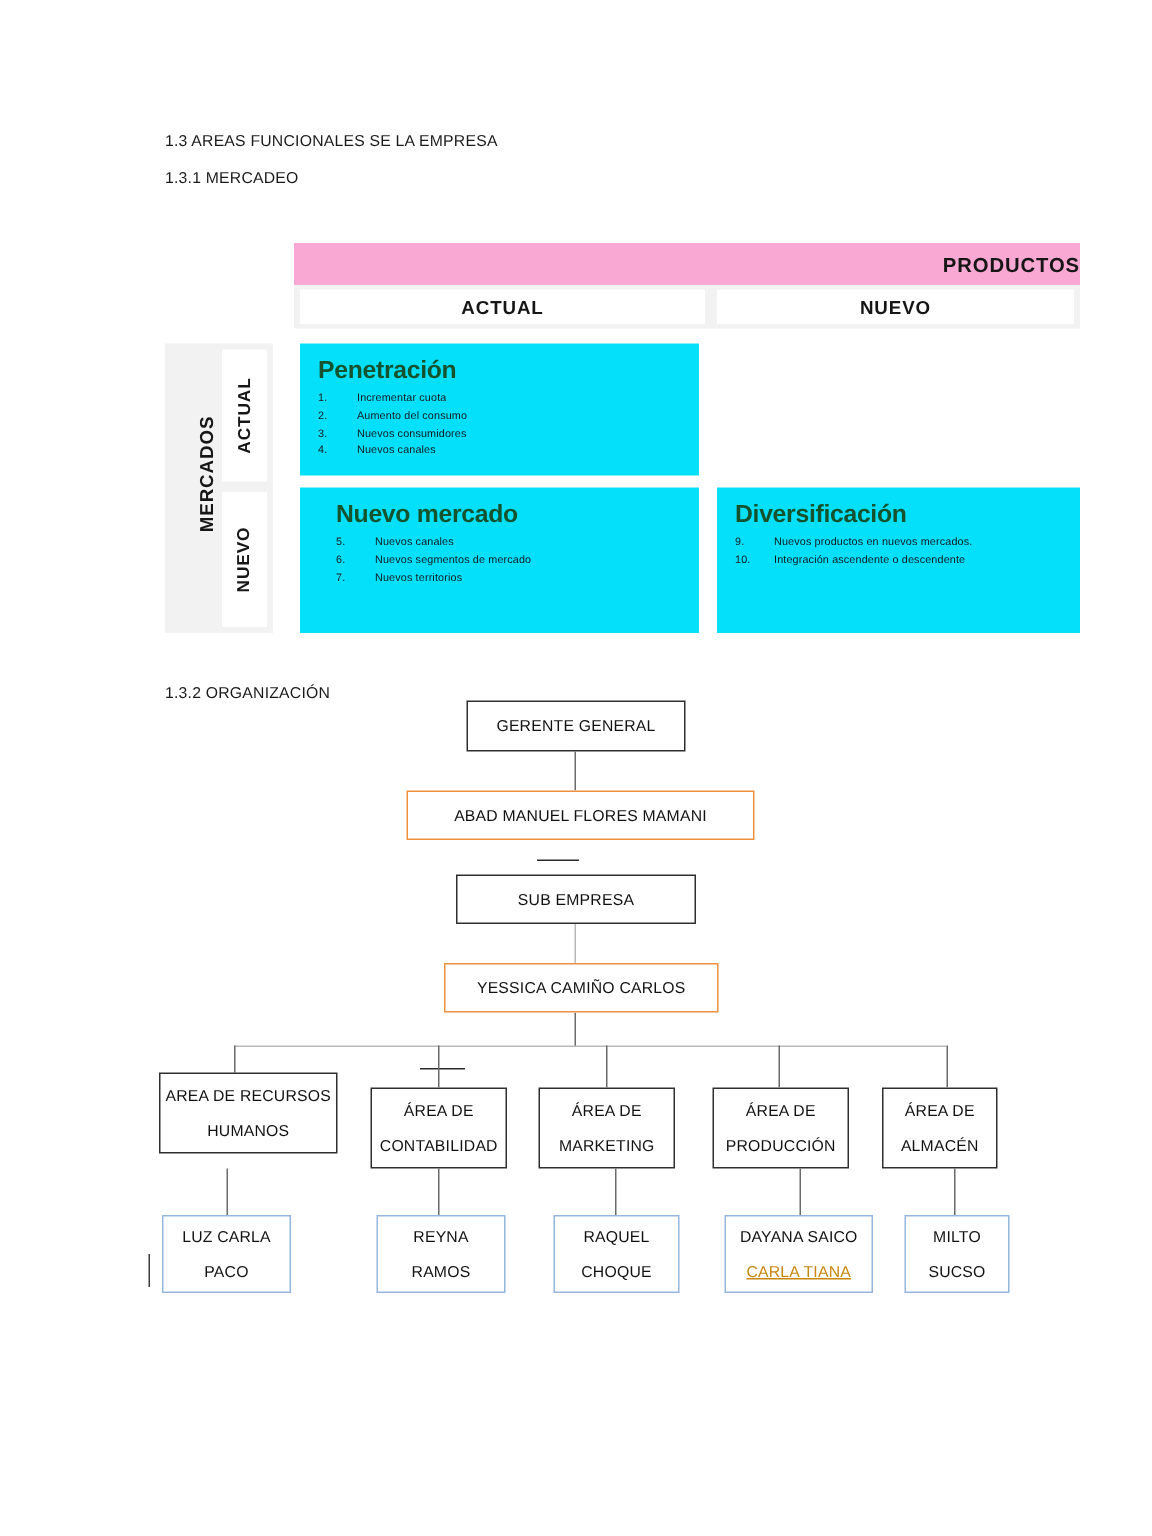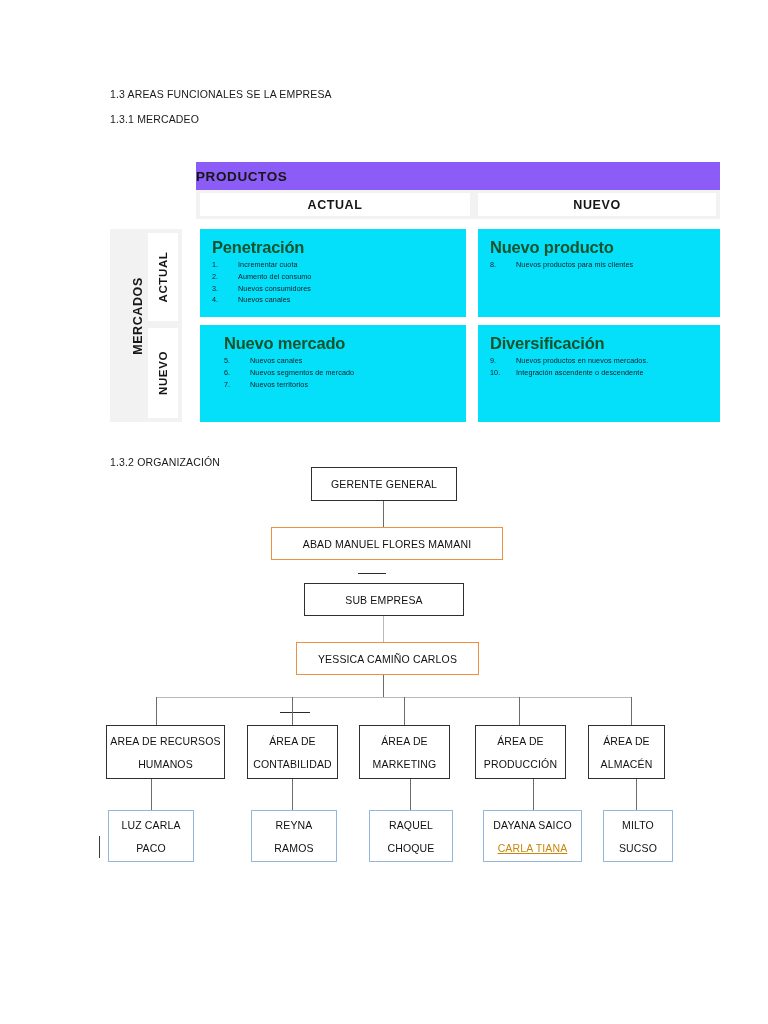--- a/index.html
+++ b/index.html
@@ -29,22 +29,22 @@
     position:absolute;
     left:110px; top:162px;
     width:610px; height:260px;
   }
 
   
   .prod-band{
     position:absolute;
     left:86px; top:0;
     width:524px; height:28px;
-    background:#8b5cf6;
-    display:flex; align-items:center; justify-content:flex-start;
+    background:#f9a8d4;
+    display:flex; align-items:center; justify-content:flex-end;
   }
   .prod-band span{
     font-size:13.5px; font-weight:bold; letter-spacing:0.6px;
     color:#161616;
   }
 
   .prod-cols{
     position:absolute;
     left:86px; top:28px;
     width:524px; height:29px;
@@ -207,29 +207,20 @@
           <span class="num">3.</span>
           <span class="txt">Nuevos consumidores</span>
         </li>
       <li>
           <span class="num">4.</span>
           <span class="txt">Nuevos canales</span>
         </li>
     </ul>
   </div>
 
-  <div class="quad" id="quad-nuevo-producto">
-    <div class="quad-title">Nuevo producto</div>
-    <ul class="quad-list">
-      <li>
-          <span class="num">8.</span>
-          <span class="txt">Nuevos productos para mis clientes</span>
-        </li>
-    </ul>
-  </div>
 
   <div class="quad" id="quad-nuevo-mercado">
     <div class="quad-title">Nuevo mercado</div>
     <ul class="quad-list">
       <li>
           <span class="num">5.</span>
           <span class="txt">Nuevos canales</span>
         </li>
       <li>
           <span class="num">6.</span>
@@ -284,21 +275,21 @@
   <div class="conn h light" style="left:156px; top:257px; width:475px;"></div>
 
   <div class="conn dash" style="left:280px; top:272px; width:30px;"></div>
 
   <div class="conn v" style="left:156px; top:257px; height:28px;"></div>
   <div class="conn v" style="left:292px; top:257px; height:28px;"></div>
   <div class="conn v" style="left:404px; top:257px; height:28px;"></div>
   <div class="conn v" style="left:519px; top:257px; height:28px;"></div>
   <div class="conn v" style="left:631px; top:257px; height:28px;"></div>
 
-  <div class="node dark" style="left:106px; top:285px; width:119px; height:54px;">
+  <div class="node dark" style="left:106px; top:275px; width:119px; height:54px;">
     <span>AREA DE RECURSOS</span>
     <span class="l2">HUMANOS</span>
   </div>
   <div class="node dark" style="left:247px; top:285px; width:91px; height:54px;">
     <span>ÁREA DE</span>
     <span class="l2">CONTABILIDAD</span>
   </div>
   <div class="node dark" style="left:359px; top:285px; width:91px; height:54px;">
     <span>ÁREA DE</span>
     <span class="l2">MARKETING</span>

